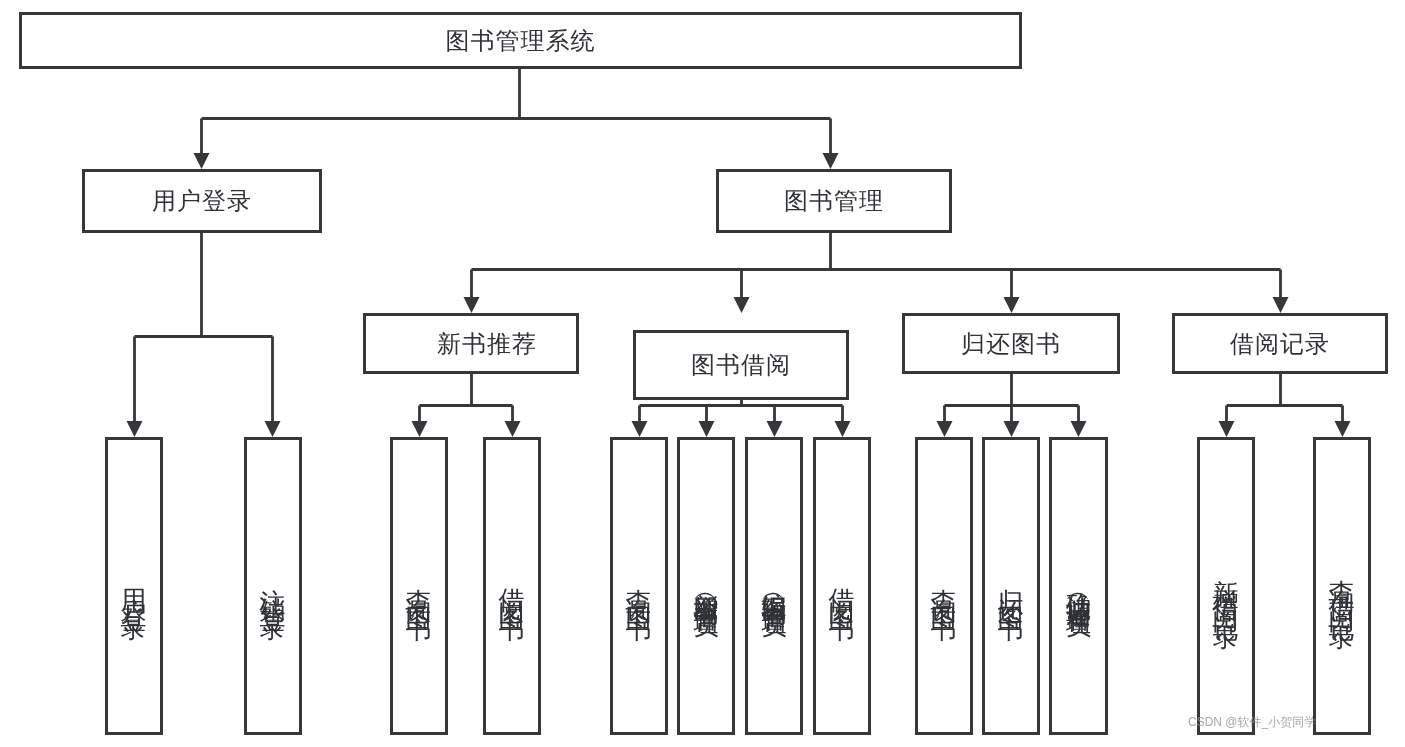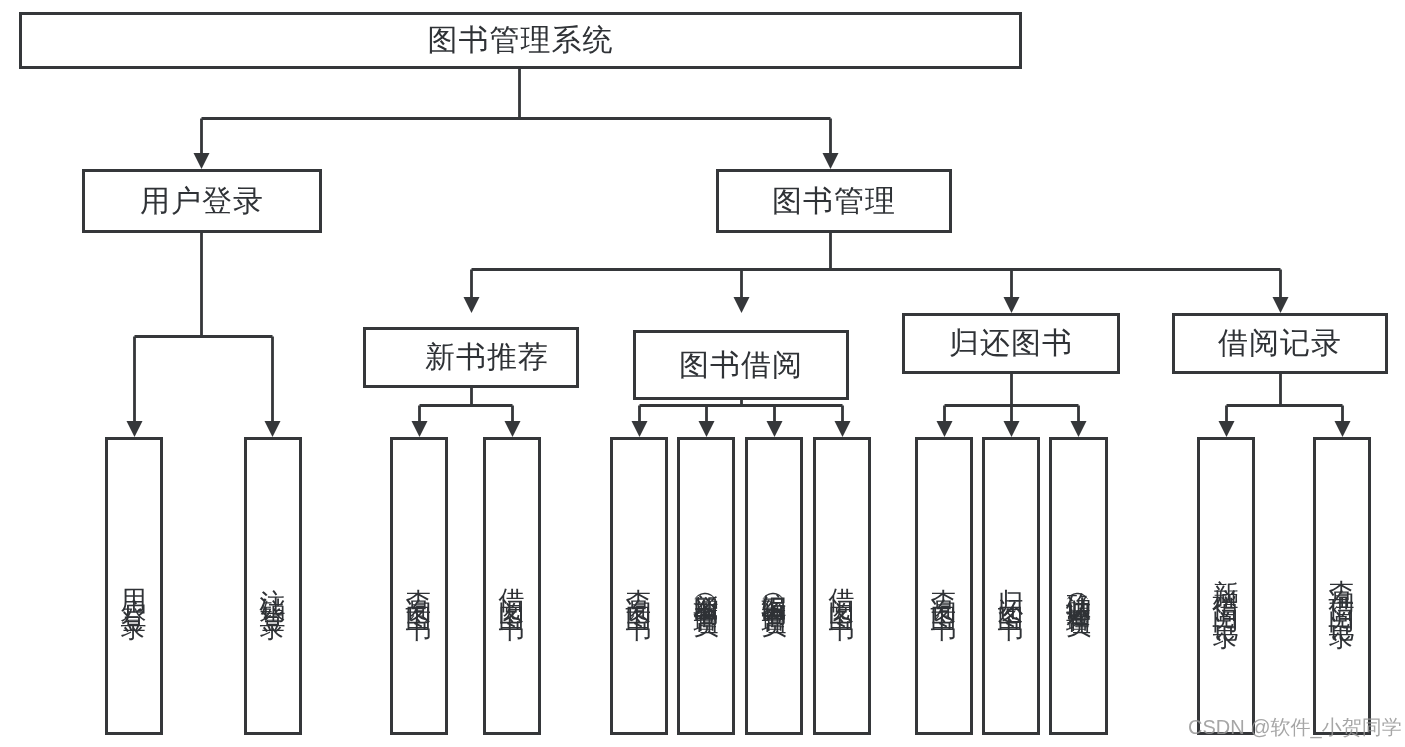--- a/index.html
+++ b/index.html
@@ -6,29 +6,29 @@
   .canvas {
     position:relative; width:1405px; height:747px; background:#ffffff;
     font-family:"Liberation Sans", sans-serif; overflow:hidden;
   }
   svg.wires { position:absolute; left:0; top:0; z-index:1; }
   .box {
     position:absolute; box-sizing:border-box; background:#ffffff;
     border:3px solid #35373a; color:#2f3236; z-index:2;
     display:flex; align-items:center; justify-content:center; text-align:center;
   }
-  .h-label { font-size:30px; letter-spacing:1px; white-space:nowrap; }
+  .h-label { font-size:24px; letter-spacing:1px; white-space:nowrap; }
   .v-box span {
     writing-mode:vertical-rl; text-orientation:mixed;
     font-size:26px; letter-spacing:9px; line-height:1;
   }
   .v-box span.tight { font-size:25px; letter-spacing:3px; }
   .watermark {
     position:absolute; left:1188px; top:714px; z-index:5;
-    font-size:20px; color:rgba(150,150,150,0.85); white-space:nowrap;
+    font-size:12px; color:rgba(150,150,150,0.85); white-space:nowrap;
   }
 </style>
 </head>
 <body>
 
 <div class="canvas">
 
   <svg class="wires" width="1405" height="747" viewBox="0 0 1405 747">
     <path fill="none" stroke="#35373a" stroke-width="2.8" d="
       M519.5 67 L519.5 118.5
@@ -91,21 +91,21 @@
     <span>图书管理系统</span>
   </div>
 
   <div class="box h-label" style="left:82px; top:169px; width:240px; height:64px;">
     <span>用户登录</span>
   </div>
   <div class="box h-label" style="left:716px; top:169px; width:236px; height:64px;">
     <span>图书管理</span>
   </div>
 
-  <div class="box h-label" style="left:363px; top:327px; width:216px; height:61px;padding-left:32px;">
+  <div class="box h-label" style="left:363px; top:313px; width:216px; height:61px;padding-left:32px;">
     <span>新书推荐</span>
   </div>
   <div class="box h-label" style="left:633px; top:330px; width:216px; height:70px;">
     <span>图书借阅</span>
   </div>
   <div class="box h-label" style="left:902px; top:313px; width:218px; height:61px;">
     <span>归还图书</span>
   </div>
   <div class="box h-label" style="left:1172px; top:313px; width:216px; height:61px;">
     <span>借阅记录</span>

